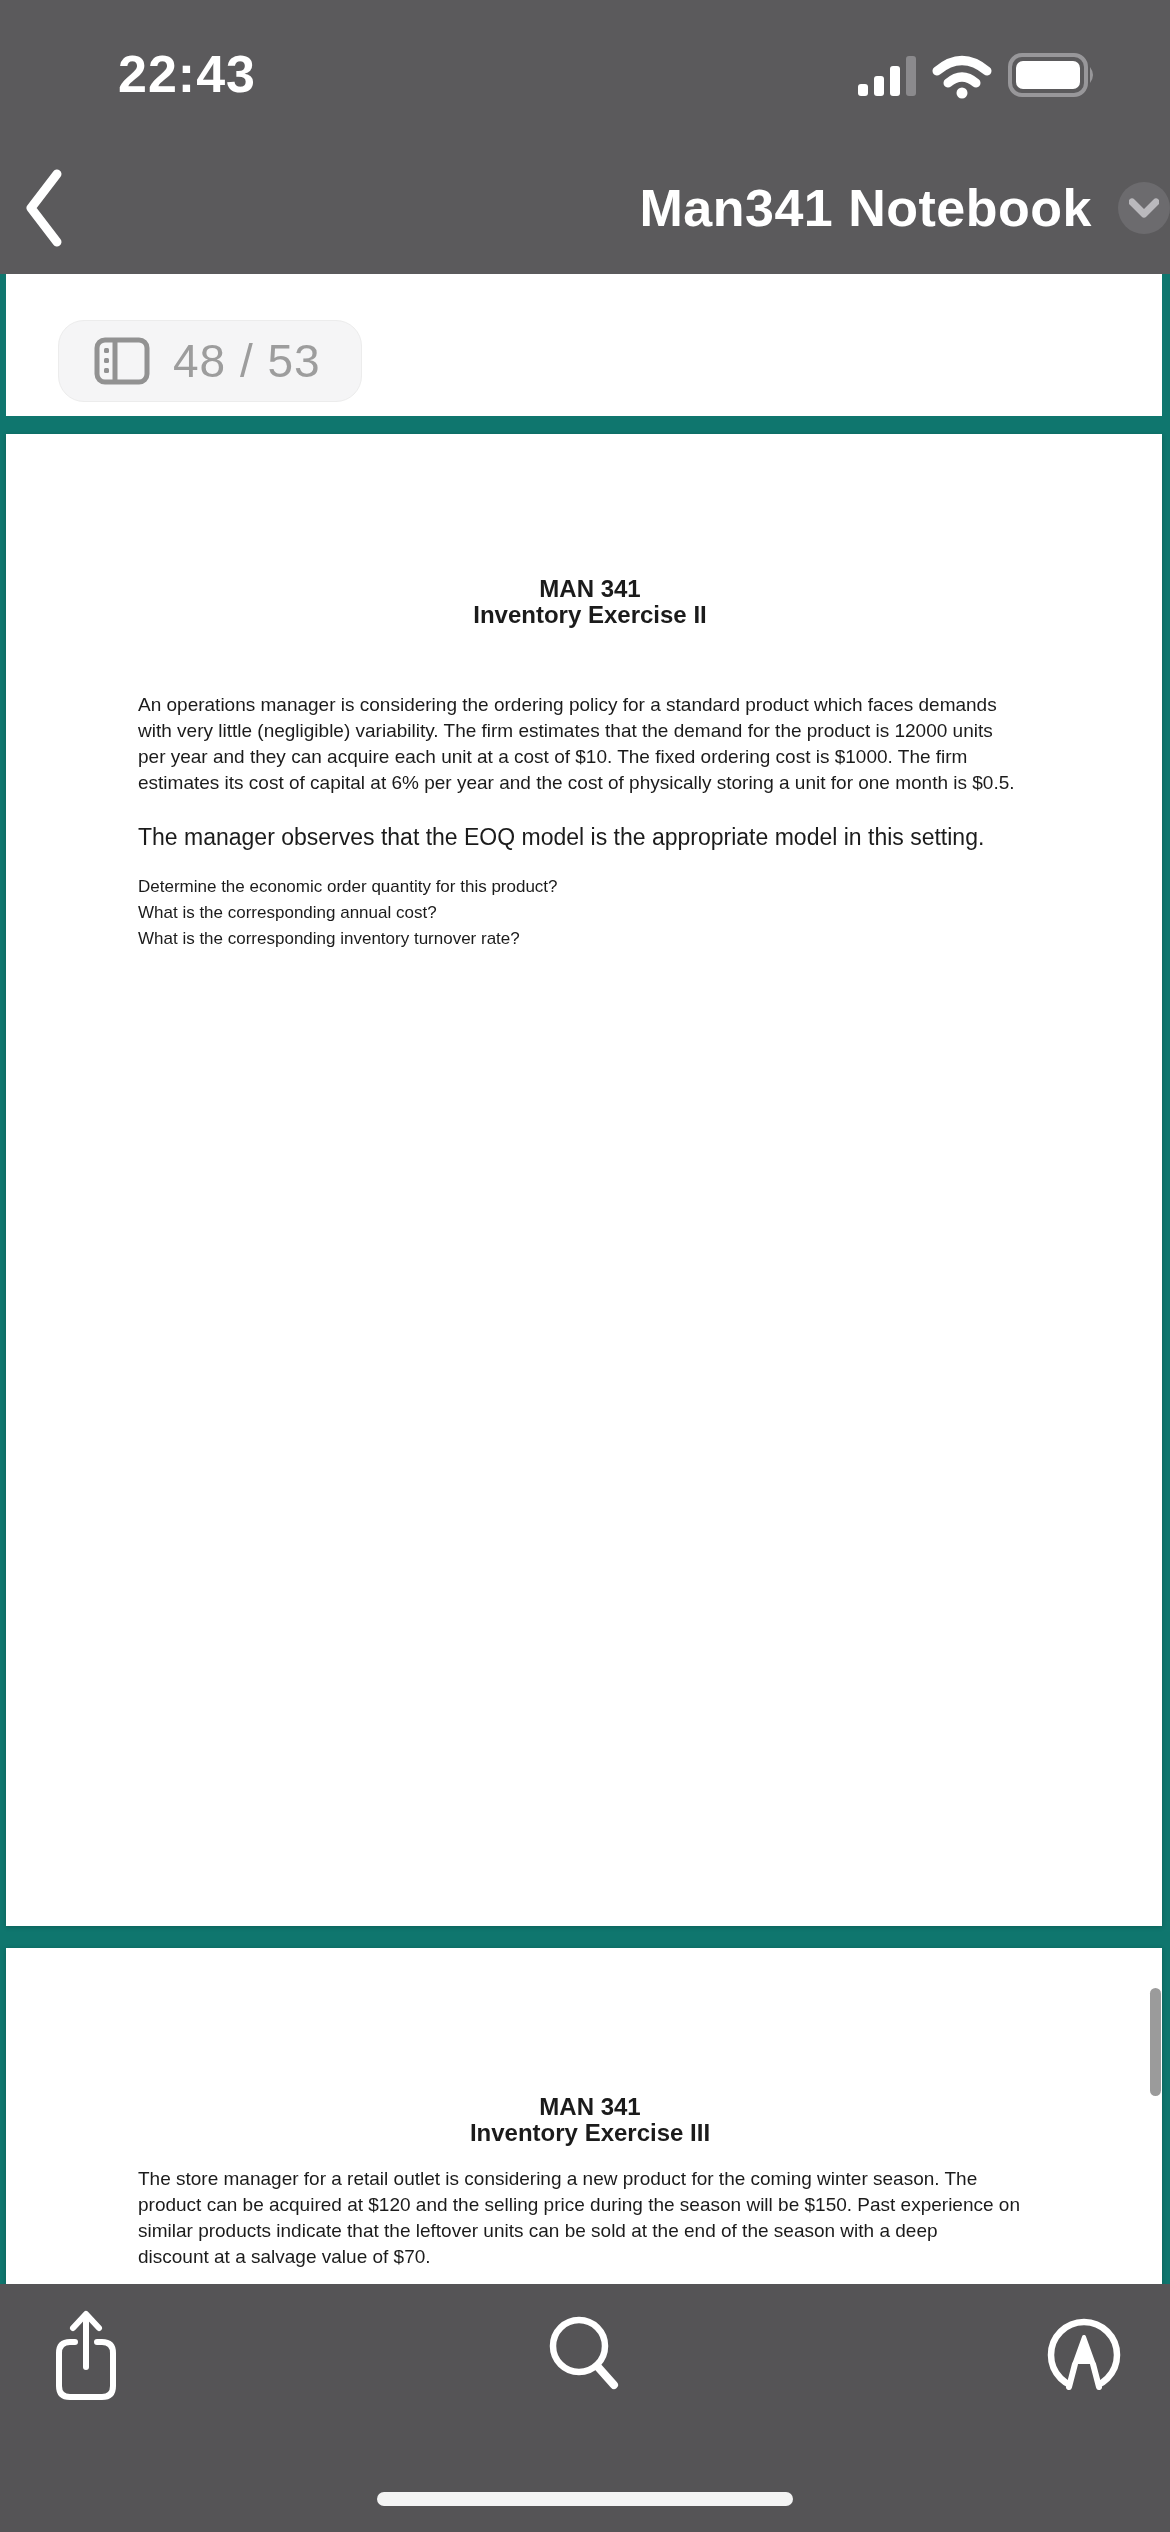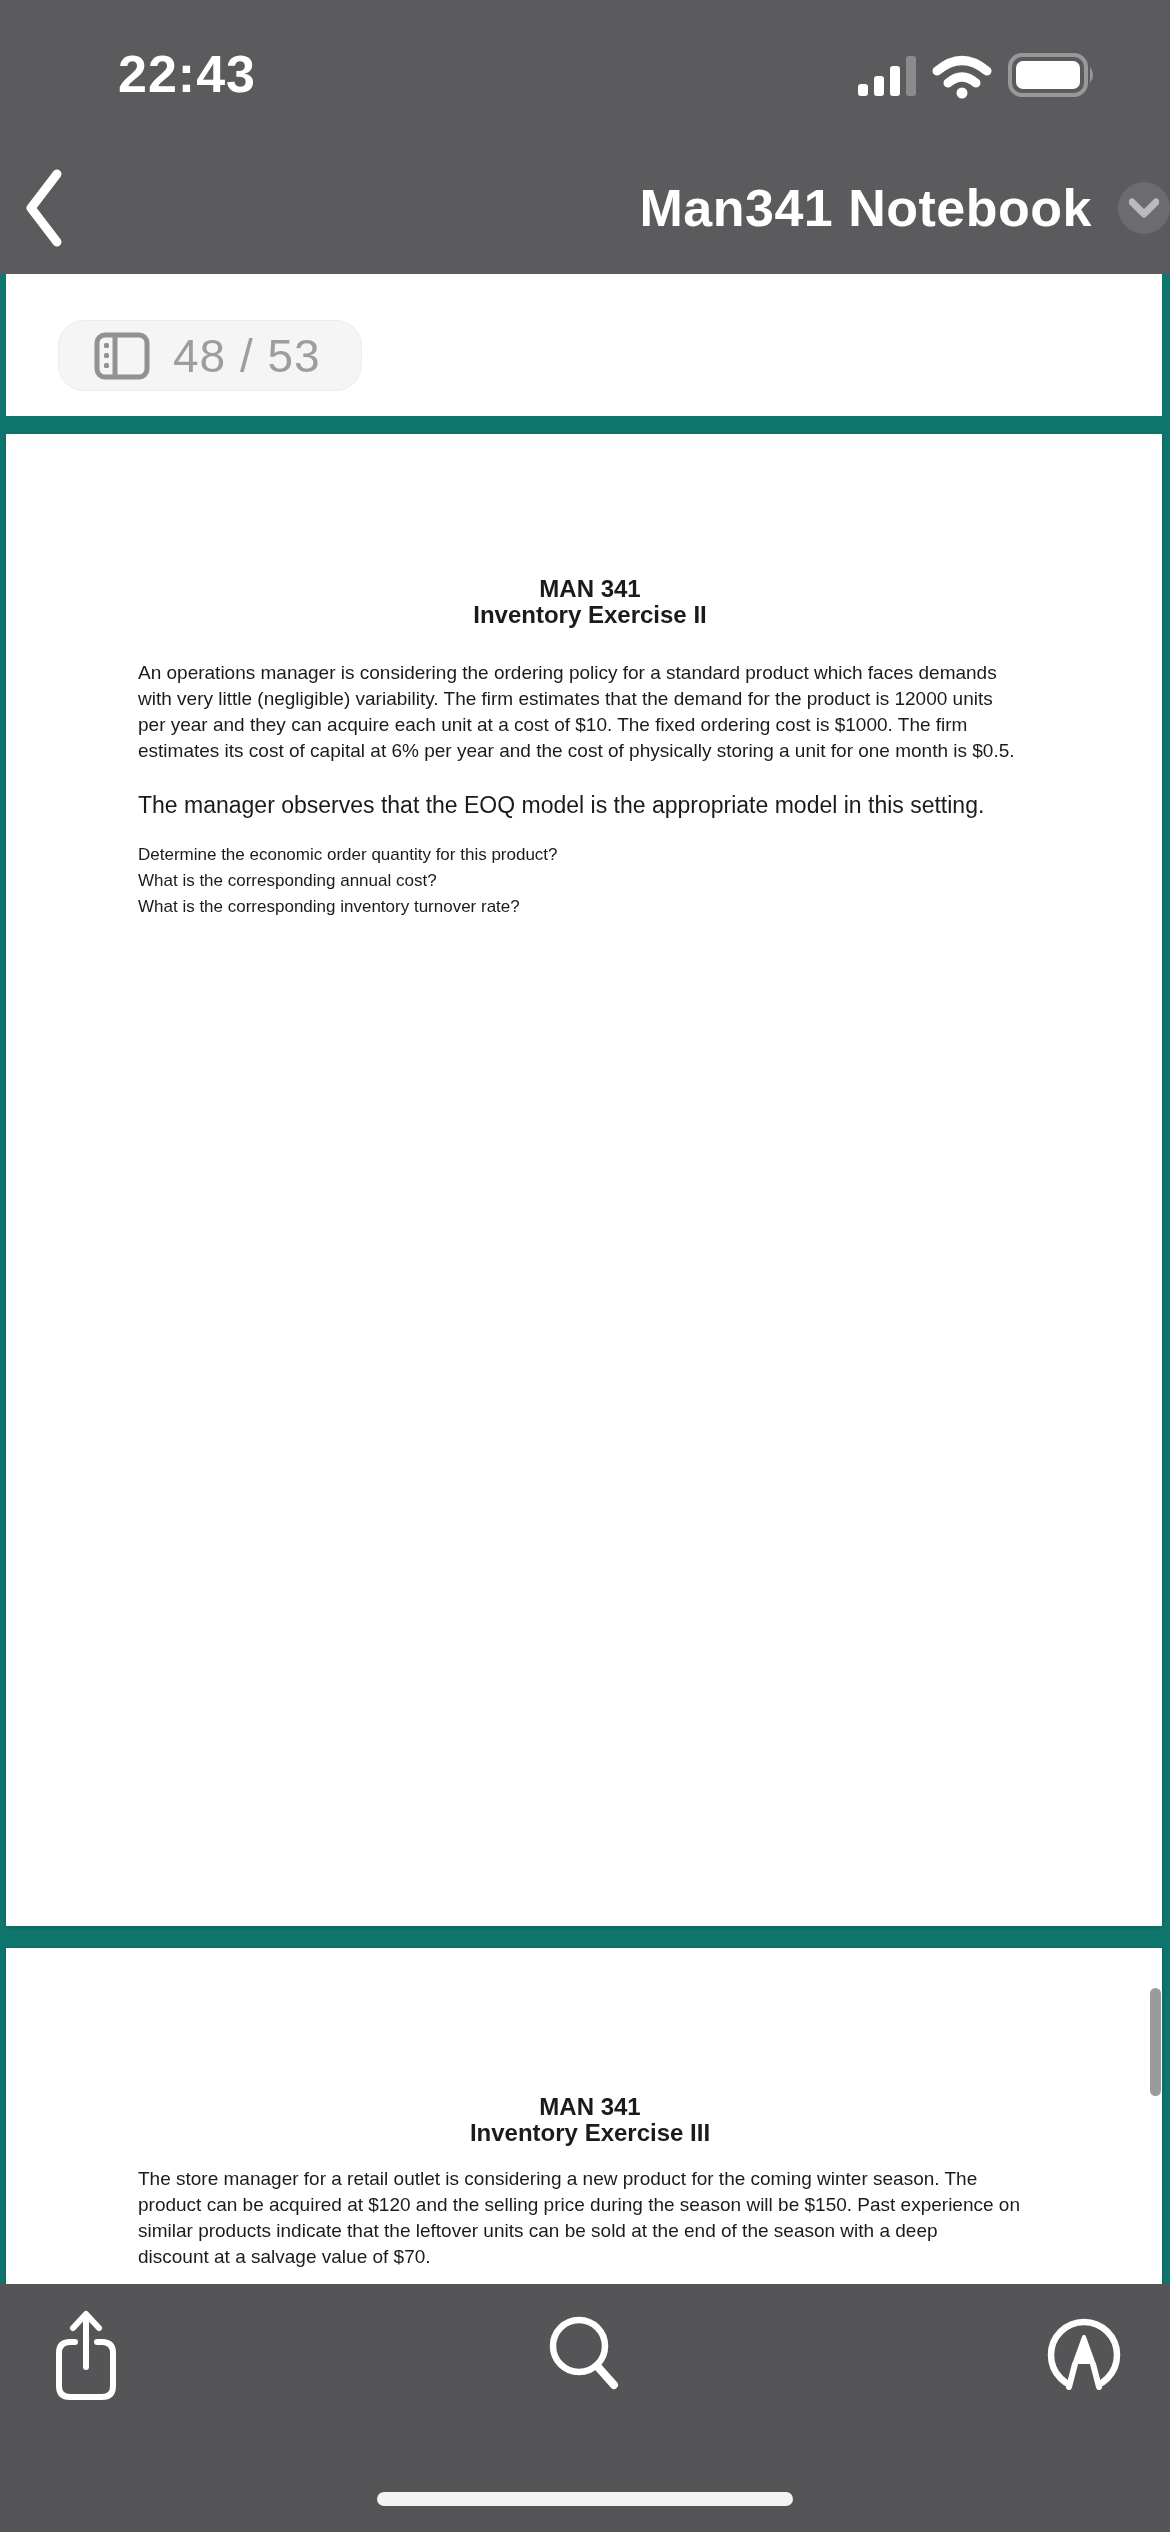--- a/index.html
+++ b/index.html
@@ -71,21 +71,21 @@
   
   .page-strip-top {
     position: absolute;
     left: 6px; top: 274px;
     width: 1156px; height: 142px;
     background: #ffffff;
   }
   .page-pill {
     position: absolute;
     left: 58px; top: 320px;
-    height: 71px;
+    height: 82px;
     padding: 0 40px 0 34px;
     border-radius: 26px;
     background: #f5f5f6;
     border: 1px solid #ececec;
     display: flex; align-items: center; gap: 22px;
     cursor: pointer;
     z-index: 11;
   }
   .page-pill-label {
     font-size: 46px;
@@ -112,21 +112,21 @@
   .doc-heading {
     margin-top: 142px;
     text-align: center;
     font-size: 24px;
     font-weight: 700;
     line-height: 26px;
     white-space: pre-line;
   }
   .doc-page-2 .doc-heading { margin-top: 146px; }
   .doc-body {
-    margin-top: 32px;
+    margin-top: 64px;
     font-size: 19px;
     line-height: 26px;
     white-space: pre-line;
   }
   .doc-page-2 .doc-body { margin-top: 20px; }
   .doc-note {
     margin-top: 28px;
     font-size: 23px;
     line-height: 26px;
     white-space: pre-line;

